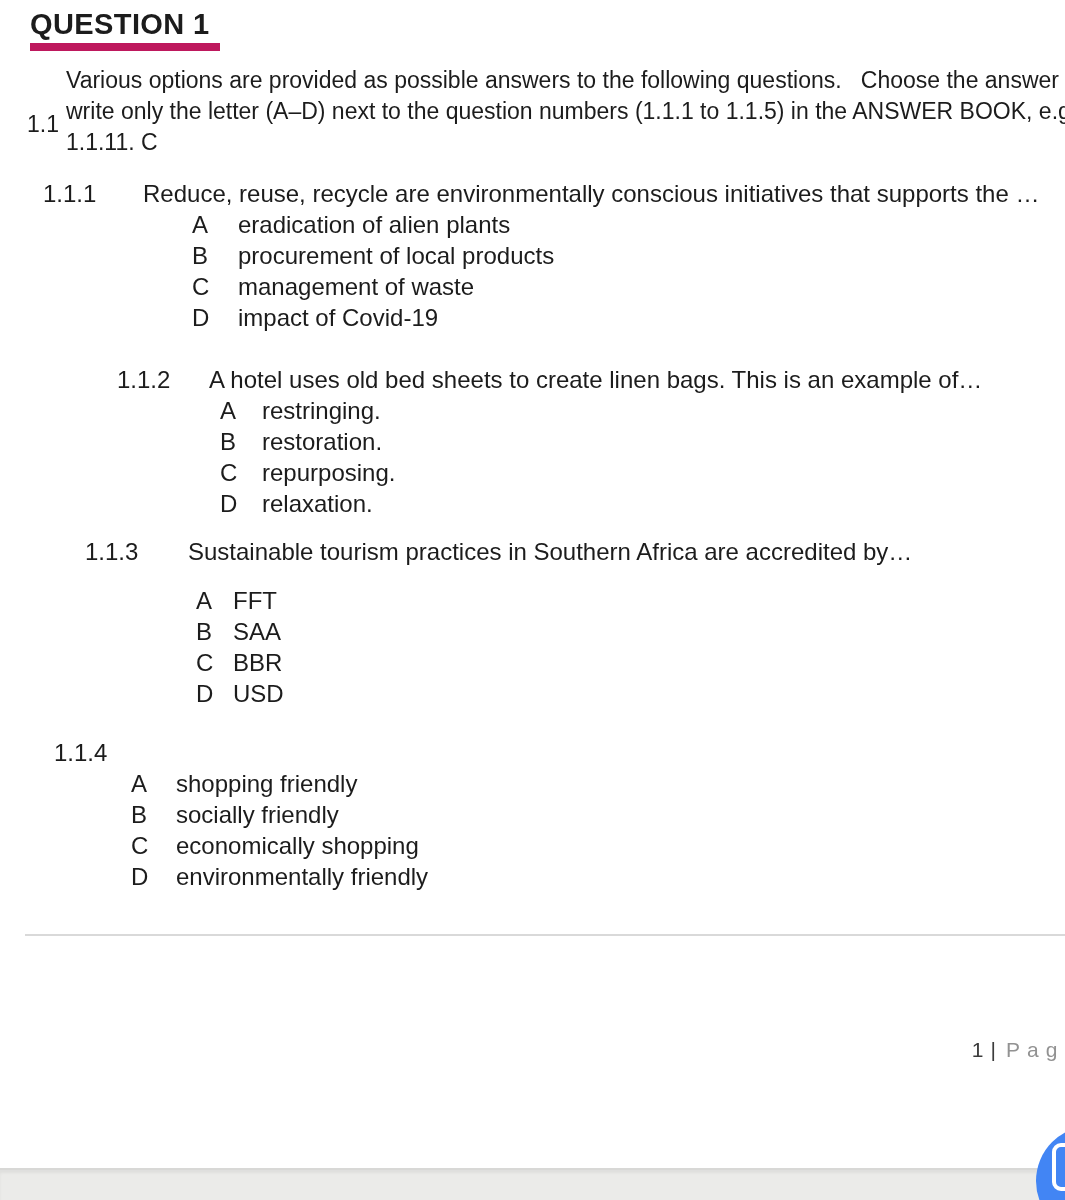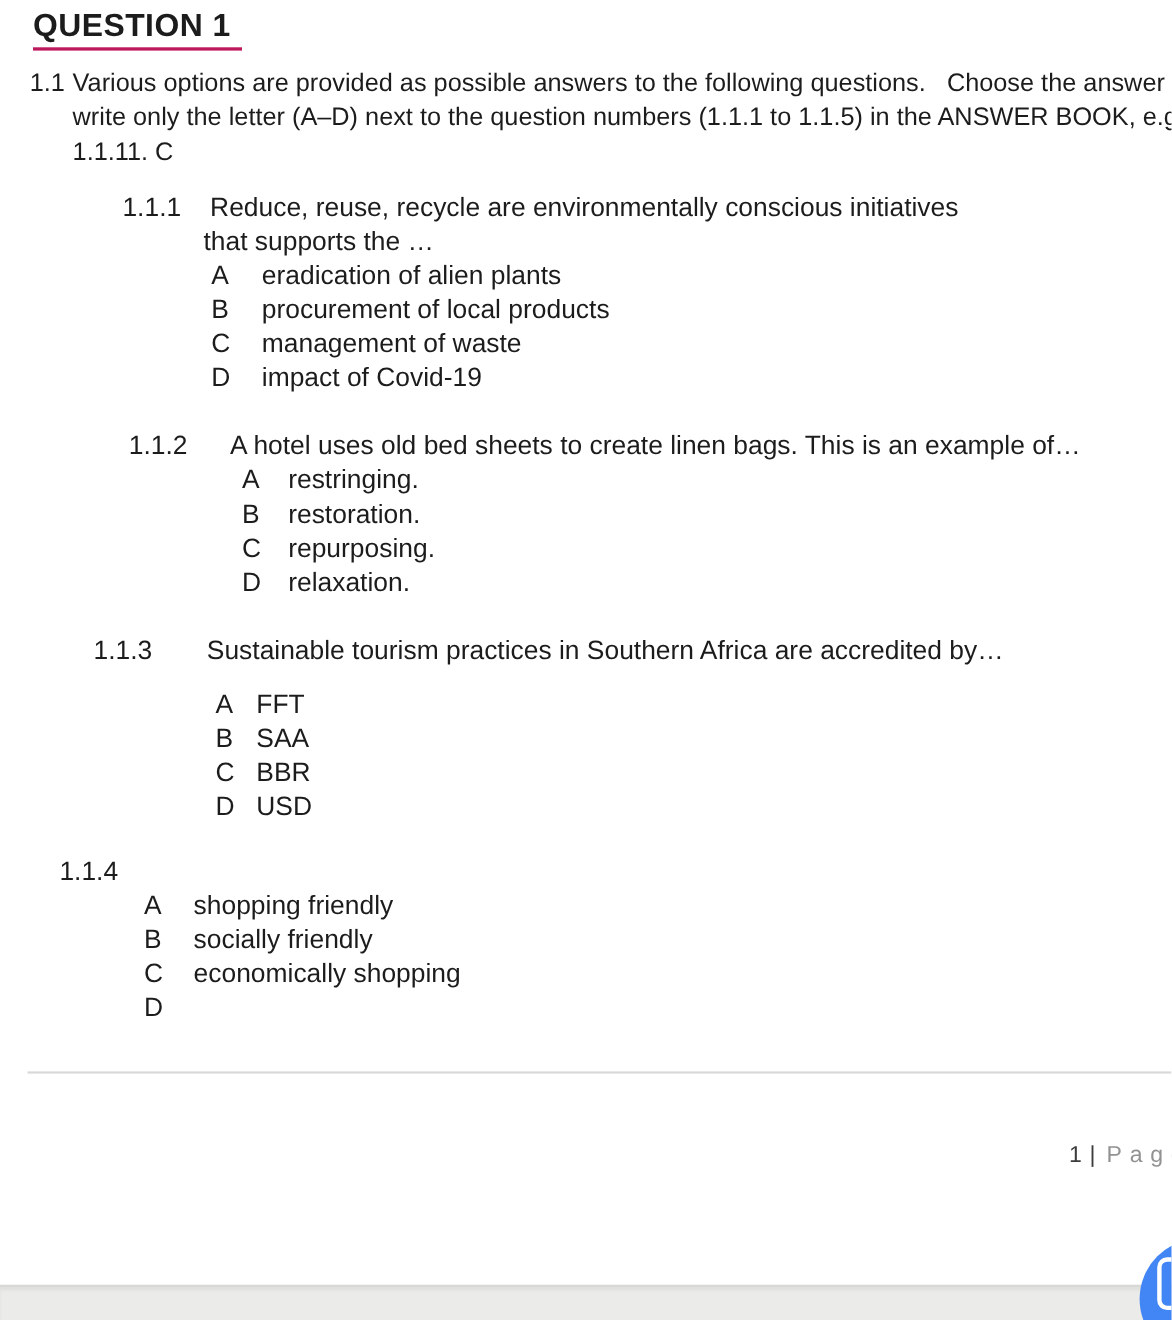--- a/index.html
+++ b/index.html
@@ -14,52 +14,52 @@
   }
 
   
   .title-wrap { padding-top: 7px; margin-left: 30px; }
   .title {
     display: inline-block;
     font-size: 29px;
     font-weight: 700;
     line-height: 34px;
     letter-spacing: 0.4px;
-    border-bottom: 3px solid #be185d;
+    border-bottom: 8px solid #be185d;
     padding-bottom: 2px;
     padding-right: 10px;
   }
 
   
   .intro { display: flex; margin-top: 14px; font-size: 23px; line-height: 31px; }
-  .intro .num { flex: none; margin-left: 27px; width: 39px; }
+  .intro .num { flex: none; margin-left: 27px; width: 39px; margin-top: 44px; }
   .intro .lines { flex: 1; min-width: 0; }
   .intro .line { white-space: pre; transform: scaleX(0.91); transform-origin: 0 50%; }
 
   
   .q { font-size: 24px; line-height: 31px; }
   .qhead { display: flex; }
   .qnum { flex: none; }
   .qlines { min-width: 0; }
   .line { white-space: pre; }
   .opt { display: flex; }
   .letter { flex: none; }
 
   .q1 { margin-top: 20px; }
-  .q1 .qnum { margin-left: 91px; width: 94px; text-align: center; }
+  .q1 .qnum { margin-left: 43px; width: 94px; }
   .q1 .qlines .line:first-child { padding-left: 6px; }
   .q1 .opt { margin-left: 192px; }
   .q1 .letter { width: 46px; }
 
   .q2 { margin-top: 31px; padding-left: 24px; }
   .q2 .qnum { margin-left: 93px; width: 92px; }
   .q2 .opt { margin-left: 196px; }
   .q2 .letter { width: 42px; }
 
-  .q3 { margin-top: 31px; }
+  .q3 { margin-top: 17px; }
   .q3 .qnum { margin-left: 85px; width: 103px; }
   .q3 .opts { margin-top: 18px; }
   .q3 .opt { margin-left: 196px; }
   .q3 .letter { width: 37px; }
 
   .q4 { margin-top: 28px; padding-left: 24px; }
   .q4 .qnum { margin-left: 30px; width: 80px; }
   .q4 .qlines .line + .line { padding-left: 5px; }
   .q4 .opt { margin-left: 107px; }
   .q4 .letter { width: 45px; }
@@ -226,20 +226,21 @@
       <div class="opt">
         <span class="letter">B</span>
         <span class="otext">socially friendly</span>
       </div>
       <div class="opt">
         <span class="letter">C</span>
         <span class="otext">economically shopping</span>
       </div>
       <div class="opt">
         <span class="letter">D</span>
+        <span class="otext">environmentally friendly</span>
       </div>
     </div>
   </div>
 
   <div class="footer-rule"></div>
 
   <div class="footer-text"><span class="pnum">1</span><span class="psep">|</span><span class="plabel">Page</span></div>
 
   <div class="bottom-band"></div>
 

